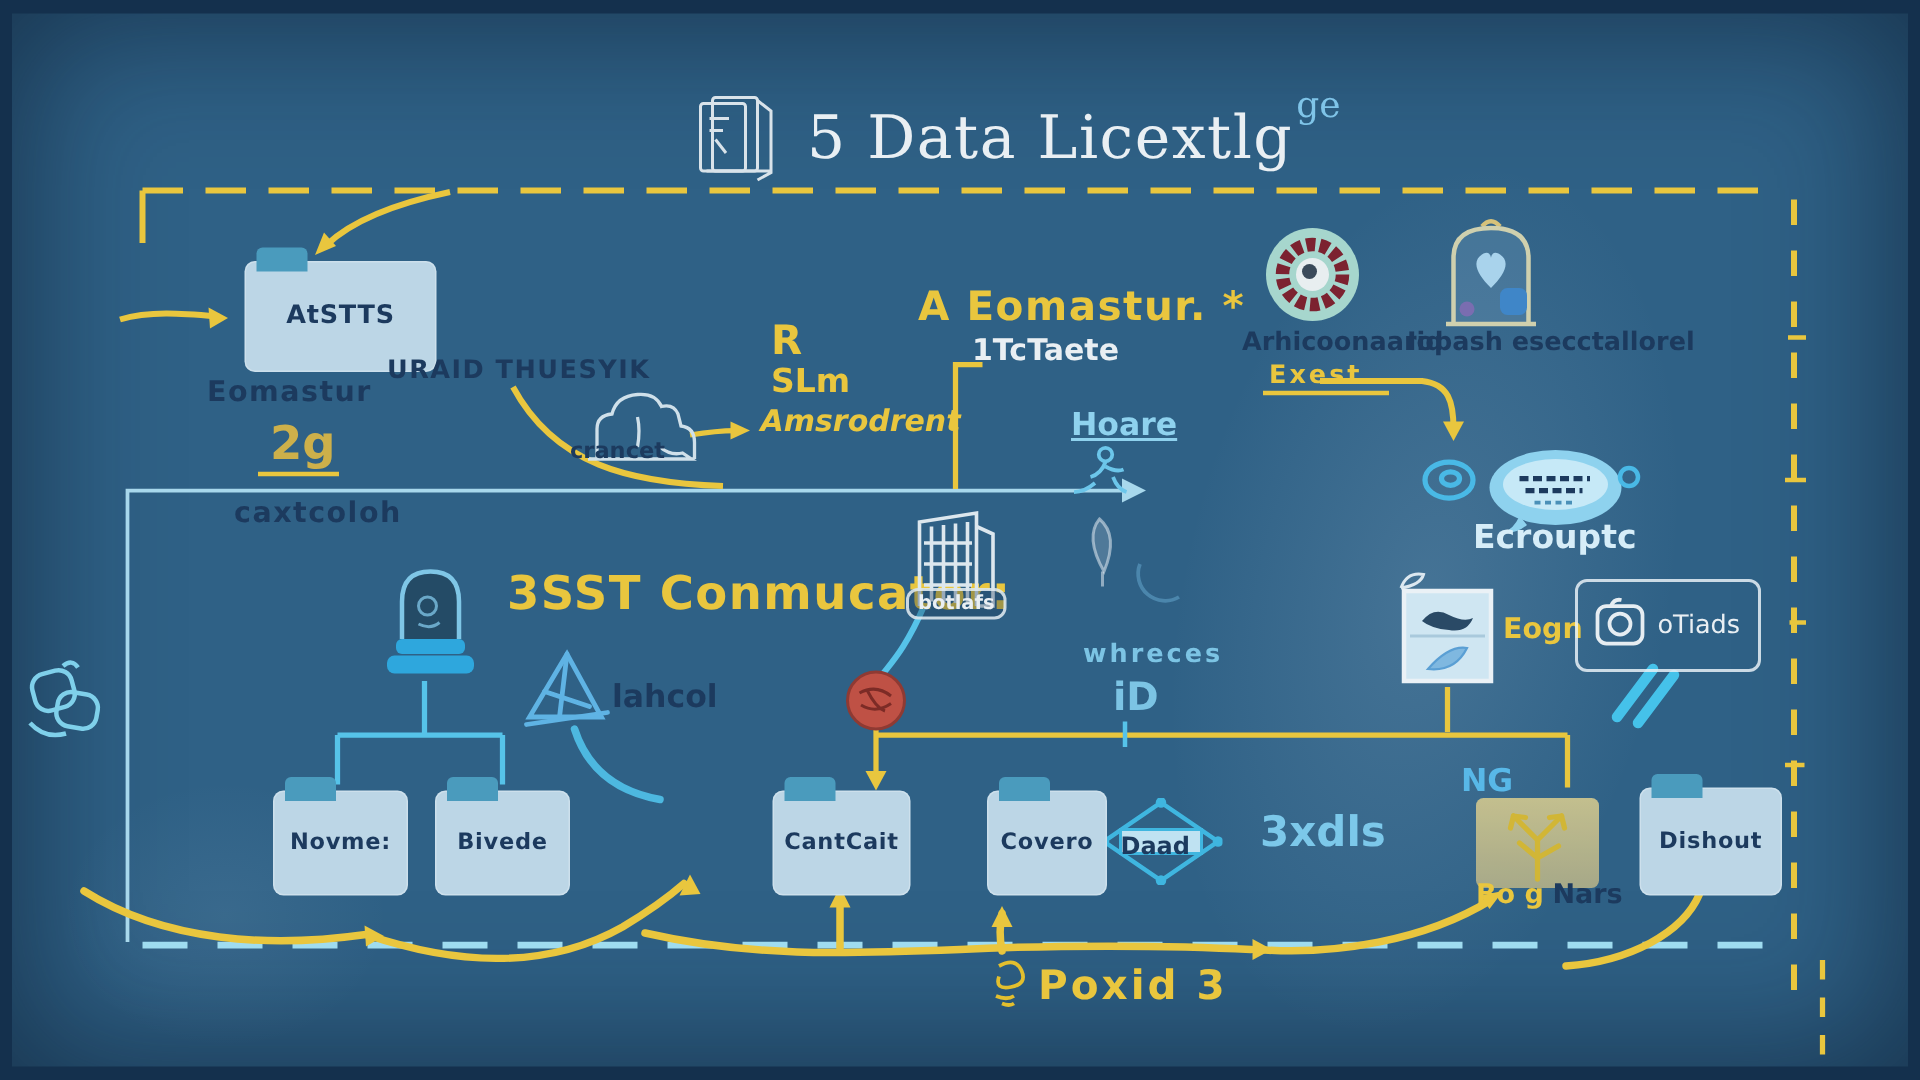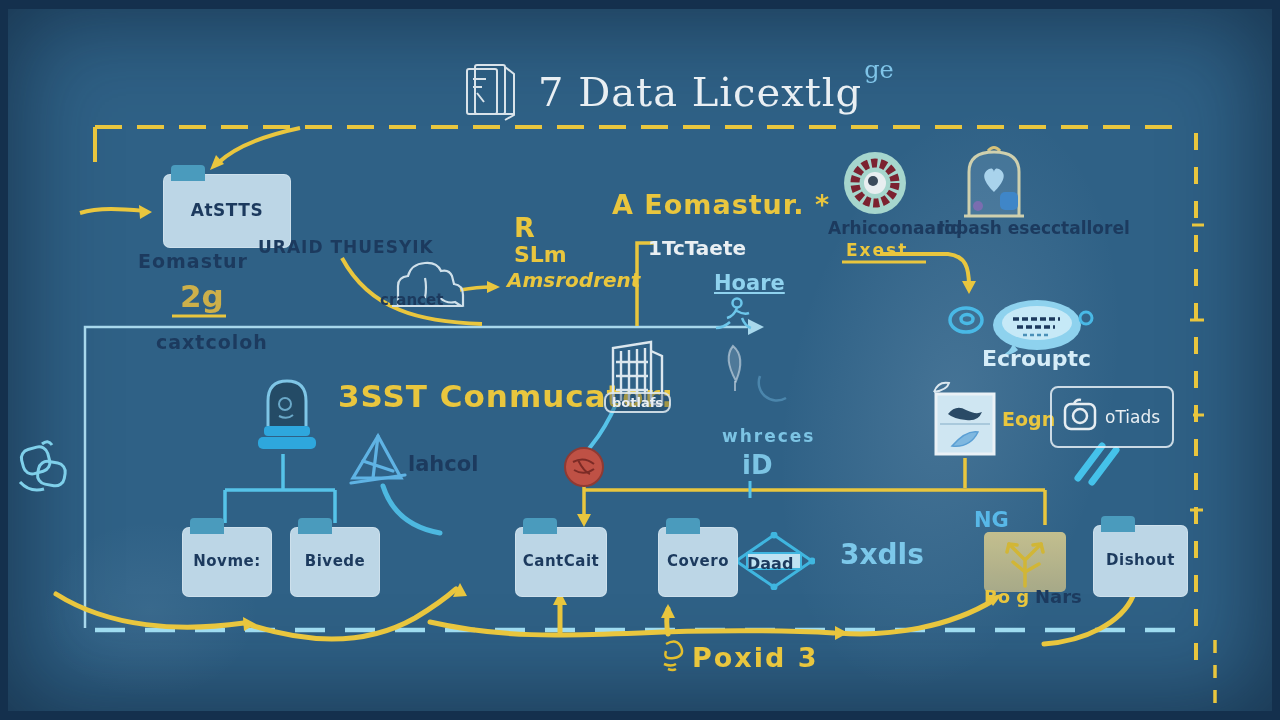--- a/index.html
+++ b/index.html
@@ -122,21 +122,21 @@
   </svg>
 
   <div class="title-row">
     <span>
       <svg width="58" height="62" viewBox="0 0 58 62" fill="none" stroke="#d9e3ea" stroke-width="2">
         <rect x="5" y="7" width="30" height="45" rx="2"></rect>
         <rect x="13" y="3" width="30" height="49" rx="2"></rect>
         <path d="M43,5 l9,7 v41 l-9,5 M9,52 h42 M11,17 h13 M11,25 h9 M15,31 l7,9"></path>
       </svg>
     </span>
-    <span class="title-text">7 Data Licextlg</span>
+    <span class="title-text">5 Data Licextlg</span>
     <span class="title-suffix">ge</span>
   </div>
 
   <div class="folder" style="left:163px;top:174px;width:128px;height:74px">
     <div class="folder-tab"></div>
     <div class="folder-label" style="font-size:17px">AtSTTS</div>
   </div>
   <div class="abs t-navy" style="left:138px;top:250px;font-size:19px;letter-spacing:1px">Eomastur</div>
   <div class="abs" style="left:180px;top:278px;font-size:31px;font-weight:bold;color:#cdb04a">2g</div>
   <div class="abs t-navy" style="left:258px;top:237px;font-size:17px;letter-spacing:1px">URAID THUESYIK</div>
@@ -147,21 +147,21 @@
       <path d="M4,50 h70 M52,42 q7,6 15,4 l6,4 h-13 M37,22 q2,9 0,20"></path>
     </svg>
   </div>
   <div class="abs t-navy" style="left:380px;top:291px;font-size:15px">crancet</div>
 
   <div class="abs t-yellow" style="left:514px;top:212px;font-size:27px">R</div>
   <div class="abs t-yellow" style="left:514px;top:242px;font-size:22px">SLm</div>
   <div class="abs t-yellow" style="left:507px;top:268px;font-size:20px;font-style:italic">Amsrodrent</div>
 
   <div class="abs t-yellow" style="left:612px;top:189px;font-size:27px;letter-spacing:1px">A Eomastur. *</div>
-  <div class="abs t-white" style="left:648px;top:236px;font-size:20px;font-weight:bold">1TcTaete</div>
+  <div class="abs t-white" style="left:648px;top:221px;font-size:20px;font-weight:bold">1TcTaete</div>
   <div class="abs t-blue" style="left:714px;top:271px;font-size:21px;font-weight:bold">Hoare</div>
 
   <div class="abs" style="left:843px;top:151px">
     <svg width="64" height="64" viewBox="0 0 64 64">
       <circle cx="32" cy="32" r="31" fill="#a6d6cd"></circle>
       <circle cx="32" cy="32" r="20" fill="none" stroke="#7c2230" stroke-width="9" stroke-dasharray="6 3"></circle>
       <circle cx="32" cy="32" r="11" fill="#e8eef0"></circle>
       <circle cx="30" cy="30" r="5" fill="#3a4a5a"></circle>
     </svg>
   </div>

